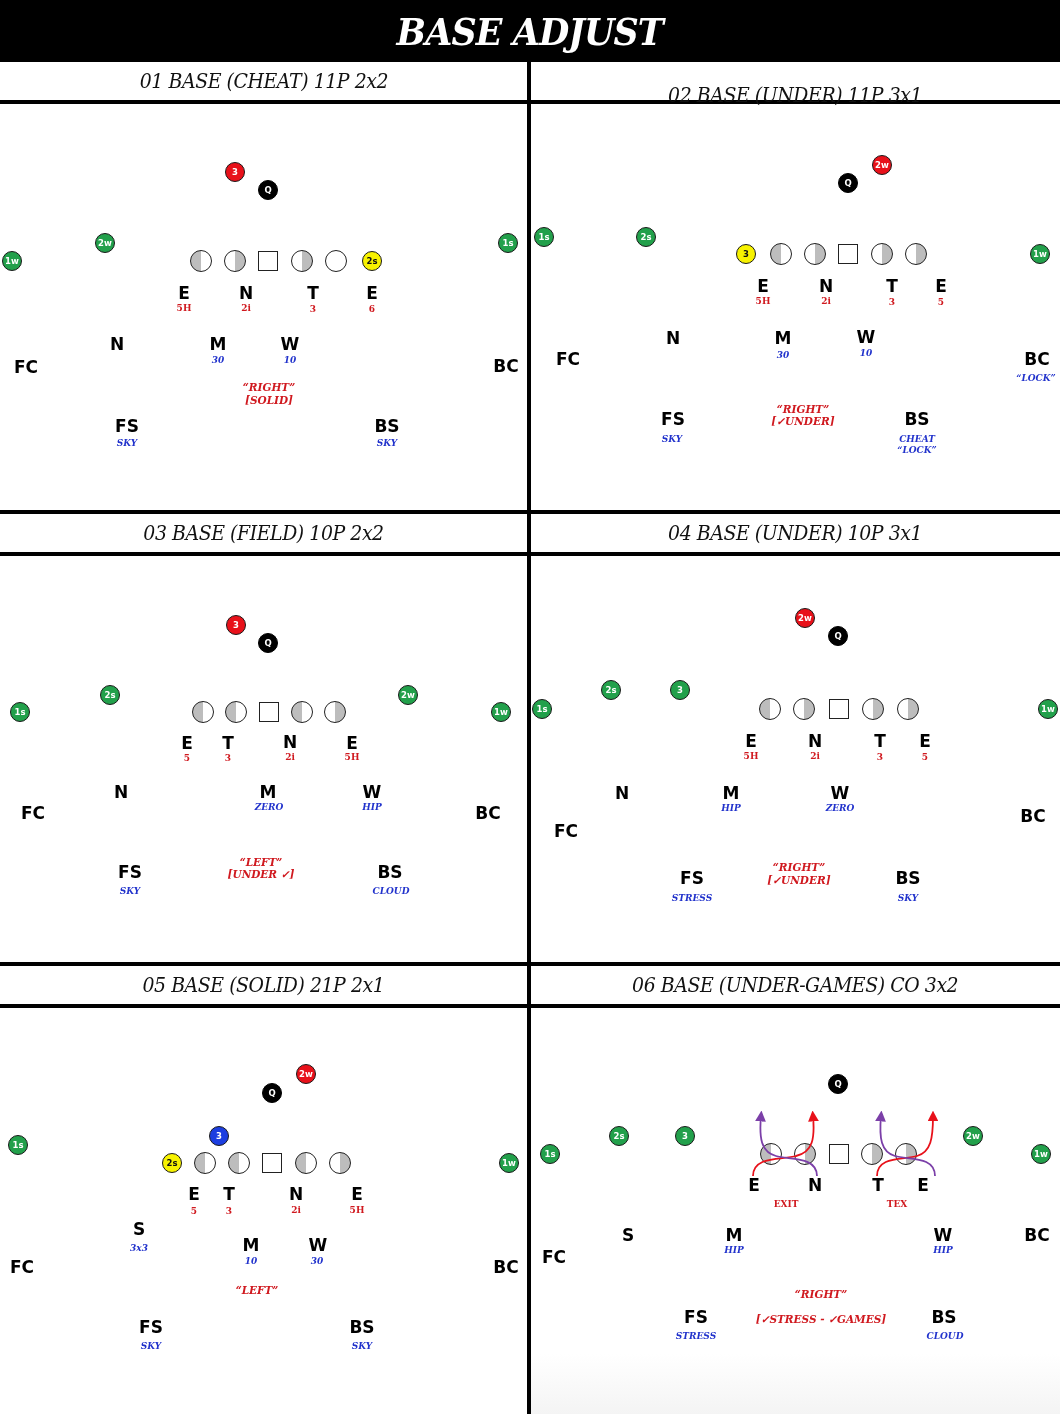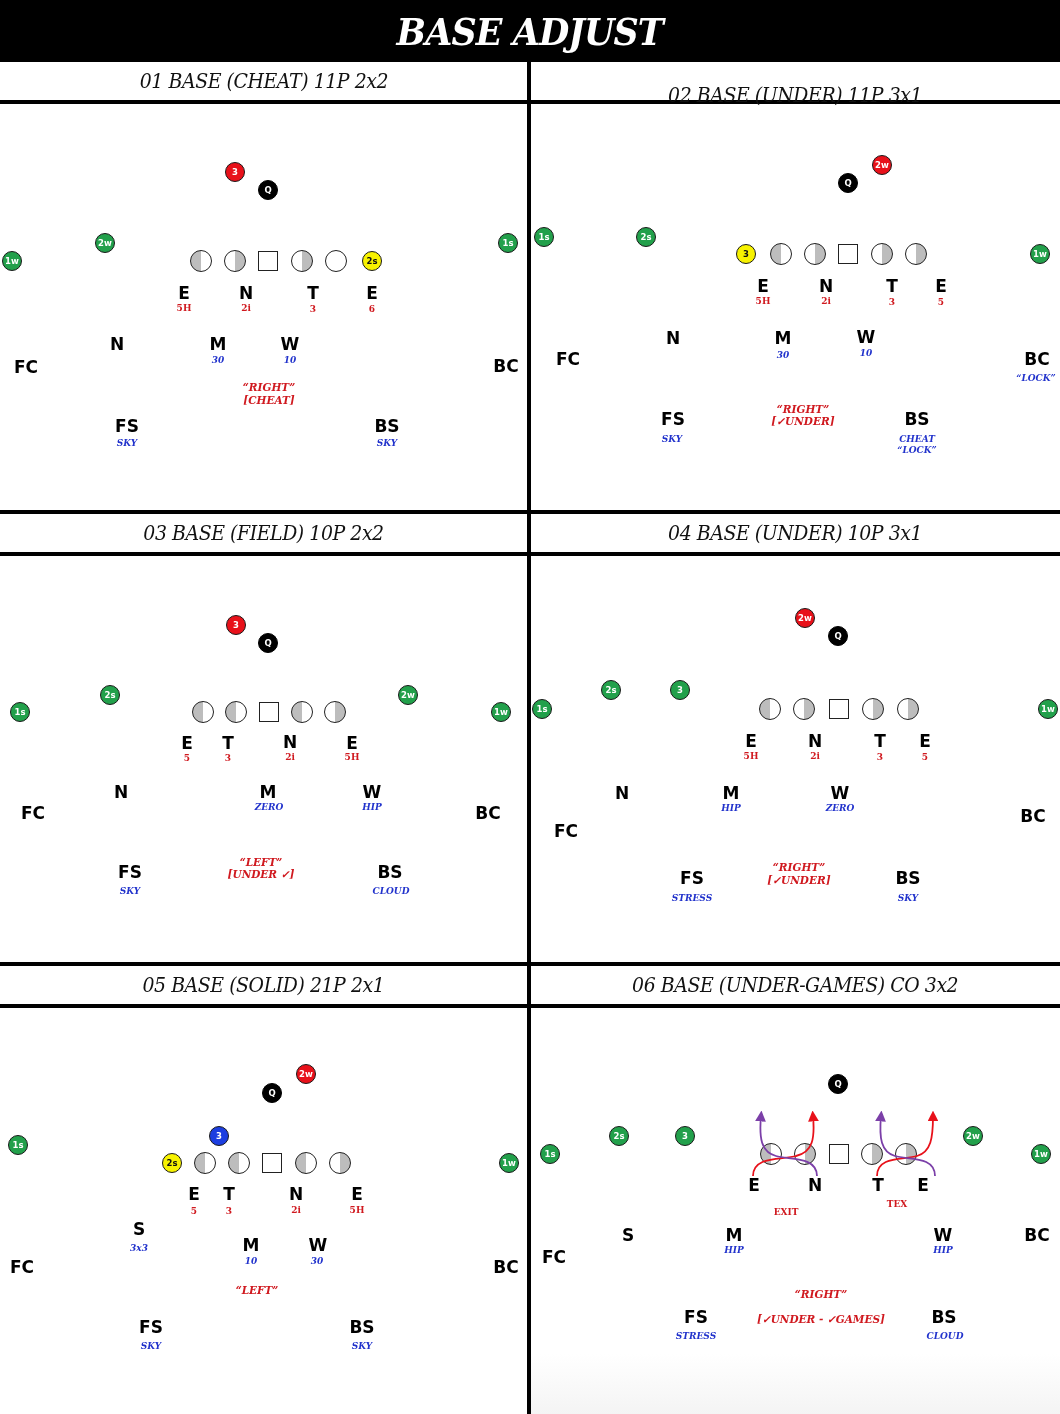--- a/index.html
+++ b/index.html
@@ -88,21 +88,21 @@
   <div class="pos" style="left:117px;top:240px">N</div>
   <div class="pos" style="left:218px;top:240px">M</div>
   <div class="asg" style="left:218px;top:256px">30</div>
   <div class="pos" style="left:290px;top:240px">W</div>
   <div class="asg" style="left:290px;top:256px">10</div>
 
   <div class="pos" style="left:26px;top:263px">FC</div>
   <div class="pos" style="left:506px;top:262px">BC</div>
 
   <div class="call" style="left:269px;top:283px">“RIGHT”</div>
-  <div class="call" style="left:269px;top:296px">[CHEAT]</div>
+  <div class="call" style="left:269px;top:296px">[SOLID]</div>
 
   <div class="pos" style="left:127px;top:322px">FS</div>
   <div class="asg" style="left:127px;top:339px">SKY</div>
   <div class="pos" style="left:387px;top:322px">BS</div>
   <div class="asg" style="left:387px;top:339px">SKY</div>
 </div>
 
 <div class="panel right" style="left:531px;top:104px;height:406px">
   <div class="dot red" style="left:351px;top:61px">2w</div>
   <div class="dot black" style="left:317px;top:79px">Q</div>
@@ -293,34 +293,34 @@
     <path d="M286,168 C286,148 258,152 245,148 C230,144 228,130 230,108" fill="none" stroke="#7b3fa8" stroke-width="1.8" marker-end="url(#ahP)"></path>
 
     <path d="M346,168 C346,148 372,152 386,148 C400,144 402,130 402,108" fill="none" stroke="#e8111a" stroke-width="1.8" marker-end="url(#ahR)"></path>
     <path d="M404,168 C404,148 378,152 364,148 C350,144 348,130 350,108" fill="none" stroke="#7b3fa8" stroke-width="1.8" marker-end="url(#ahP)"></path>
   </svg>
 
   <div class="pos" style="left:223px;top:177px">E</div>
   <div class="pos" style="left:284px;top:177px">N</div>
   <div class="pos" style="left:347px;top:177px">T</div>
   <div class="pos" style="left:392px;top:177px">E</div>
-  <div class="tech" style="left:255px;top:204px">EXIT</div>
+  <div class="tech" style="left:255px;top:196px">EXIT</div>
   <div class="tech" style="left:366px;top:196px">TEX</div>
 
   <div class="pos" style="left:97px;top:227px">S</div>
   <div class="pos" style="left:203px;top:227px">M</div>
   <div class="asg" style="left:203px;top:242px">HIP</div>
   <div class="pos" style="left:412px;top:227px">W</div>
   <div class="asg" style="left:412px;top:242px">HIP</div>
 
   <div class="pos" style="left:23px;top:249px">FC</div>
   <div class="pos" style="left:506px;top:227px">BC</div>
 
   <div class="call" style="left:290px;top:286px">“RIGHT”</div>
-  <div class="call" style="left:290px;top:311px">[✓UNDER - ✓GAMES]</div>
+  <div class="call" style="left:290px;top:311px">[✓STRESS - ✓GAMES]</div>
 
   <div class="pos" style="left:165px;top:309px">FS</div>
   <div class="asg" style="left:165px;top:328px">STRESS</div>
   <div class="pos" style="left:413px;top:309px">BS</div>
   <div class="asg" style="left:414px;top:328px">CLOUD</div>
 </div>
 
 <div class="fade"></div>
 
 </body></html>

